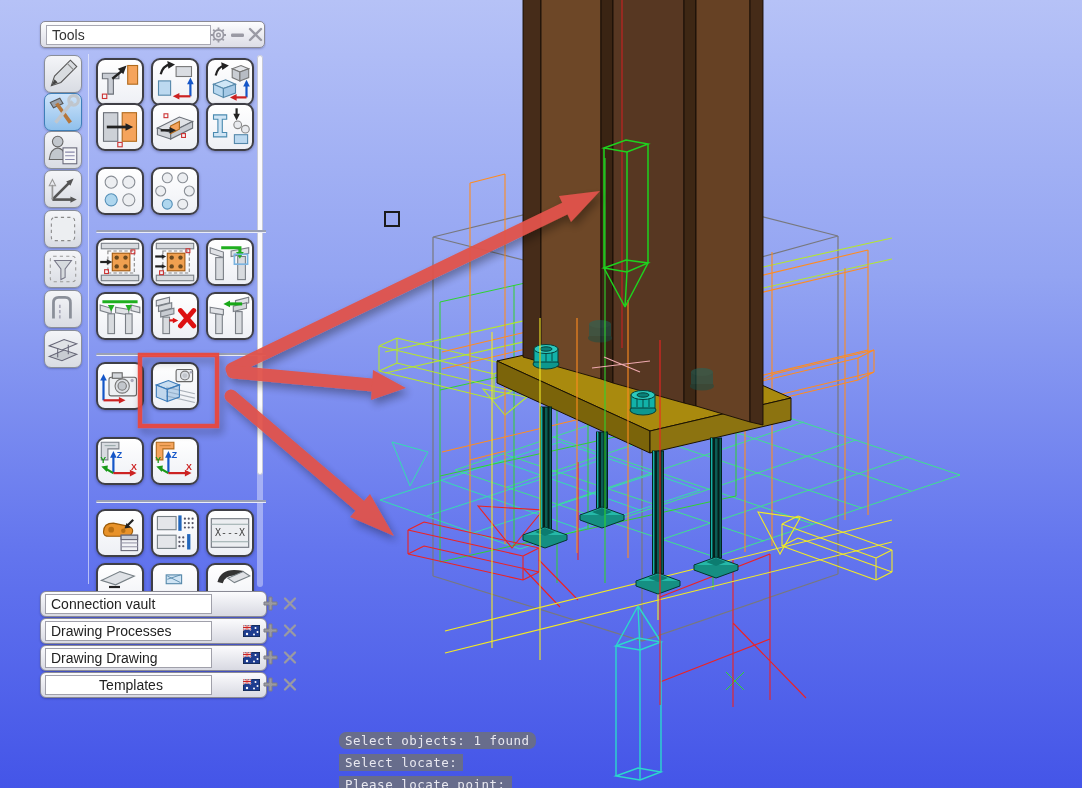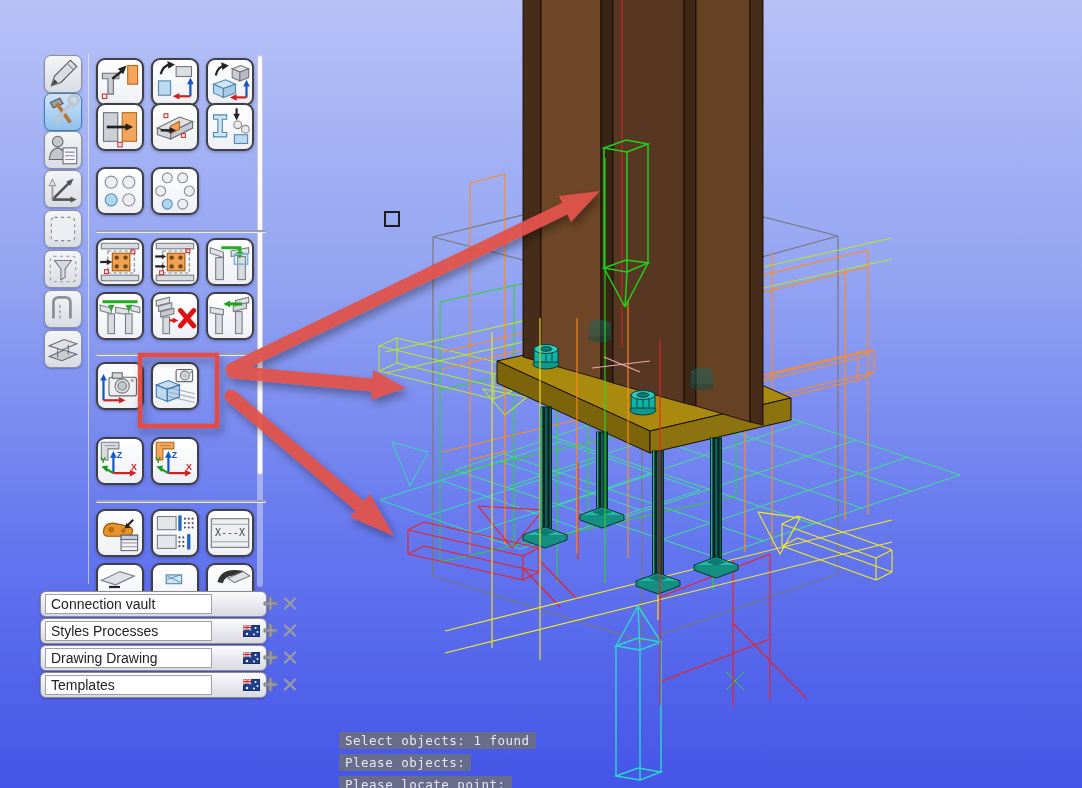--- a/index.html
+++ b/index.html
@@ -208,20 +208,42 @@
 
   <g stroke="#efaab0" stroke-width="1.2">
     <path d="M592,368 L650,361 M604,357 L640,372"></path>
   </g>
 </svg>
 </div>
 
 <div class="pickbox"></div>
 
 <div class="palette-wrap">
+  <div class="pal-header">
+    <div class="pal-title-box">Tools</div>
+    <span class="hdr-ico" style="left:168px;">
+      <svg width="19" height="19">
+          <circle cx="9.5" cy="10" r="5" fill="none" stroke="#9a9aa4" stroke-width="1.8"></circle>
+          <circle cx="9.5" cy="10" r="1.8" fill="none" stroke="#9a9aa4" stroke-width="1.4"></circle>
+          <g stroke="#9a9aa4" stroke-width="1.8">
+            <path d="M9.5,2.5 L9.5,4.5 M9.5,15.5 L9.5,17.5 M2,10 L4,10 M15,10 L17,10 M4.2,4.7 L5.6,6.1 M13.4,13.9 L14.8,15.3 M14.8,4.7 L13.4,6.1 M5.6,13.9 L4.2,15.3"></path>
+          </g>
+        </svg>
+    </span>
+    <span class="hdr-ico" style="left:187px;">
+      <svg width="19" height="19">
+          <rect x="3" y="8.5" width="13" height="3.4" rx="1.2" fill="#9a9aa4"></rect>
+        </svg>
+    </span>
+    <span class="hdr-ico" style="left:205px;">
+      <svg width="19" height="19">
+          <path d="M4,4 L15,15 M15,4 L4,15" stroke="#9a9aa4" stroke-width="2.4" stroke-linecap="round"></path>
+        </svg>
+    </span>
+  </div>
 
   <div class="vdiv"></div>
   <div class="sbar">
       <div class="sthumb"></div>
     </div>
 
   <div class="rail-btn" style="top:35px;">
     <svg viewBox="0 0 34 34">
         <polygon points="6,28 9,19 24,4 30,10 15,25" fill="#d9dce0" stroke="#555"></polygon>
         <polygon points="6,28 9,22 12,25" fill="#444"></polygon>
@@ -591,21 +613,21 @@
         <path d="M6,1 h3 v5 h5 v3 h-5 v5 h-3 v-5 h-5 v-3 h5 Z" fill="#9a9aa2" stroke="#7c7c85"></path>
       </svg>
     </span>
   <span class="mini-ico" style="left:241px;">
       <svg width="16" height="15">
         <path d="M3,2.5 L13,12.5 M13,2.5 L3,12.5" stroke="#9a9aa2" stroke-width="2.3" stroke-linecap="round"></path>
       </svg>
     </span>
 </div>
 <div class="mini-pal" style="top:618px;">
-  <div class="mini-label">Styles Processes</div>
+  <div class="mini-label">Drawing Processes</div>
   <span class="mini-ico" style="left:202px;top:6px;">
       <svg width="17" height="12">
         <rect width="17" height="12" fill="#1e3d8f" stroke="#123"></rect>
         <path d="M0,0 L8,5 M8,0 L0,5" stroke="#fff" stroke-width="1.6"></path>
         <path d="M0,0 L8,5 M8,0 L0,5" stroke="#c22" stroke-width=".7"></path>
         <path d="M4,0 V5 M0,2.5 H8" stroke="#fff" stroke-width="1.8"></path>
         <path d="M4,0 V5 M0,2.5 H8" stroke="#c22" stroke-width="1"></path>
         <circle cx="12.5" cy="3" r="1" fill="#fff"></circle>
         <circle cx="14.5" cy="7" r="1" fill="#fff"></circle>
         <circle cx="11" cy="9.5" r="1" fill="#fff"></circle>
@@ -642,21 +664,21 @@
       <svg width="15" height="15">
         <path d="M6,1 h3 v5 h5 v3 h-5 v5 h-3 v-5 h-5 v-3 h5 Z" fill="#9a9aa2" stroke="#7c7c85"></path>
       </svg>
     </span>
   <span class="mini-ico" style="left:241px;">
       <svg width="16" height="15">
         <path d="M3,2.5 L13,12.5 M13,2.5 L3,12.5" stroke="#9a9aa2" stroke-width="2.3" stroke-linecap="round"></path>
       </svg>
     </span>
 </div>
-<div class="mini-pal" style="top:672px;">
+<div class="mini-pal" style="top:672px;text-align:center;">
   <div class="mini-label">Templates</div>
   <span class="mini-ico" style="left:202px;top:6px;">
       <svg width="17" height="12">
         <rect width="17" height="12" fill="#1e3d8f" stroke="#123"></rect>
         <path d="M0,0 L8,5 M8,0 L0,5" stroke="#fff" stroke-width="1.6"></path>
         <path d="M0,0 L8,5 M8,0 L0,5" stroke="#c22" stroke-width=".7"></path>
         <path d="M4,0 V5 M0,2.5 H8" stroke="#fff" stroke-width="1.8"></path>
         <path d="M4,0 V5 M0,2.5 H8" stroke="#c22" stroke-width="1"></path>
         <circle cx="12.5" cy="3" r="1" fill="#fff"></circle>
         <circle cx="14.5" cy="7" r="1" fill="#fff"></circle>
@@ -669,22 +691,22 @@
         <path d="M6,1 h3 v5 h5 v3 h-5 v5 h-3 v-5 h-5 v-3 h5 Z" fill="#9a9aa2" stroke="#7c7c85"></path>
       </svg>
     </span>
   <span class="mini-ico" style="left:241px;">
       <svg width="16" height="15">
         <path d="M3,2.5 L13,12.5 M13,2.5 L3,12.5" stroke="#9a9aa2" stroke-width="2.3" stroke-linecap="round"></path>
       </svg>
     </span>
 </div>
 
-<div class="cmdline" style="top:732px;">Select objects: 1 found</div>
-<div class="cmdline" style="top:754px;">Please objects:</div>
+<div class="cmdline" style="top:732px;border-radius:7px;">Select objects: 1 found</div>
+<div class="cmdline" style="top:754px;">Select locate:</div>
 <div class="cmdline" style="top:776px;">Please locate point:</div>
 
 <svg class="abs" style="left:0;top:0;pointer-events:none;" width="1082" height="788" viewBox="0 0 1082 788">
   <defs>
     <filter id="ash" x="-30%" y="-30%" width="170%" height="170%">
       <feDropShadow dx="3" dy="5" stdDeviation="4" flood-color="#000000" flood-opacity="0.35"></feDropShadow>
     </filter>
   </defs>
   <g filter="url(#ash)" opacity="0.95">
     <rect x="140" y="355" width="77" height="71" fill="none" stroke="#e8473c" stroke-width="4.5"></rect>

